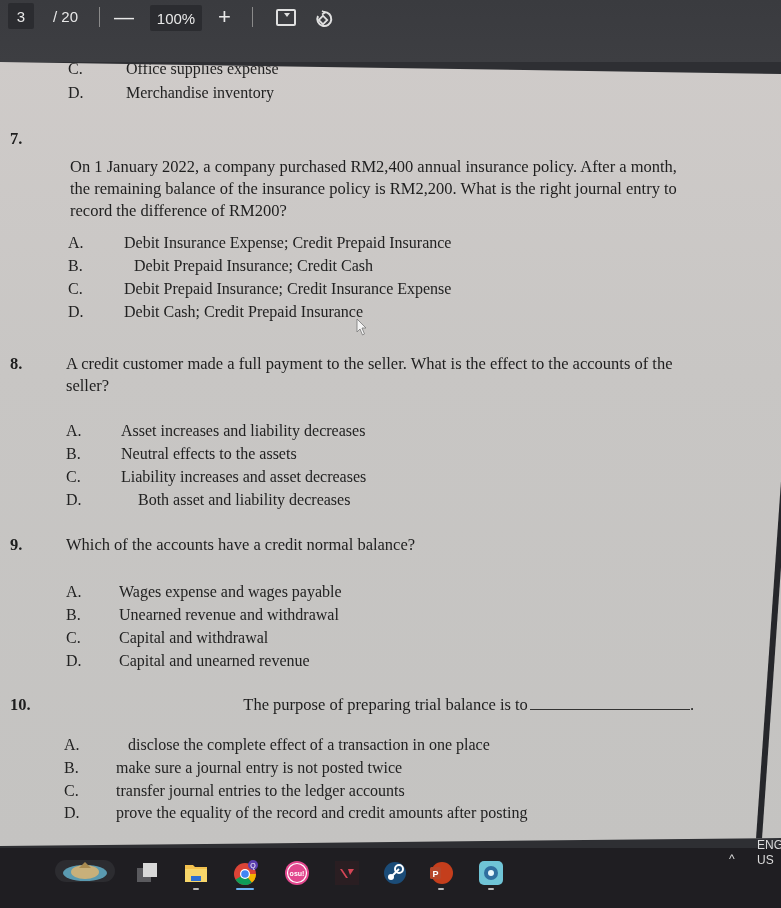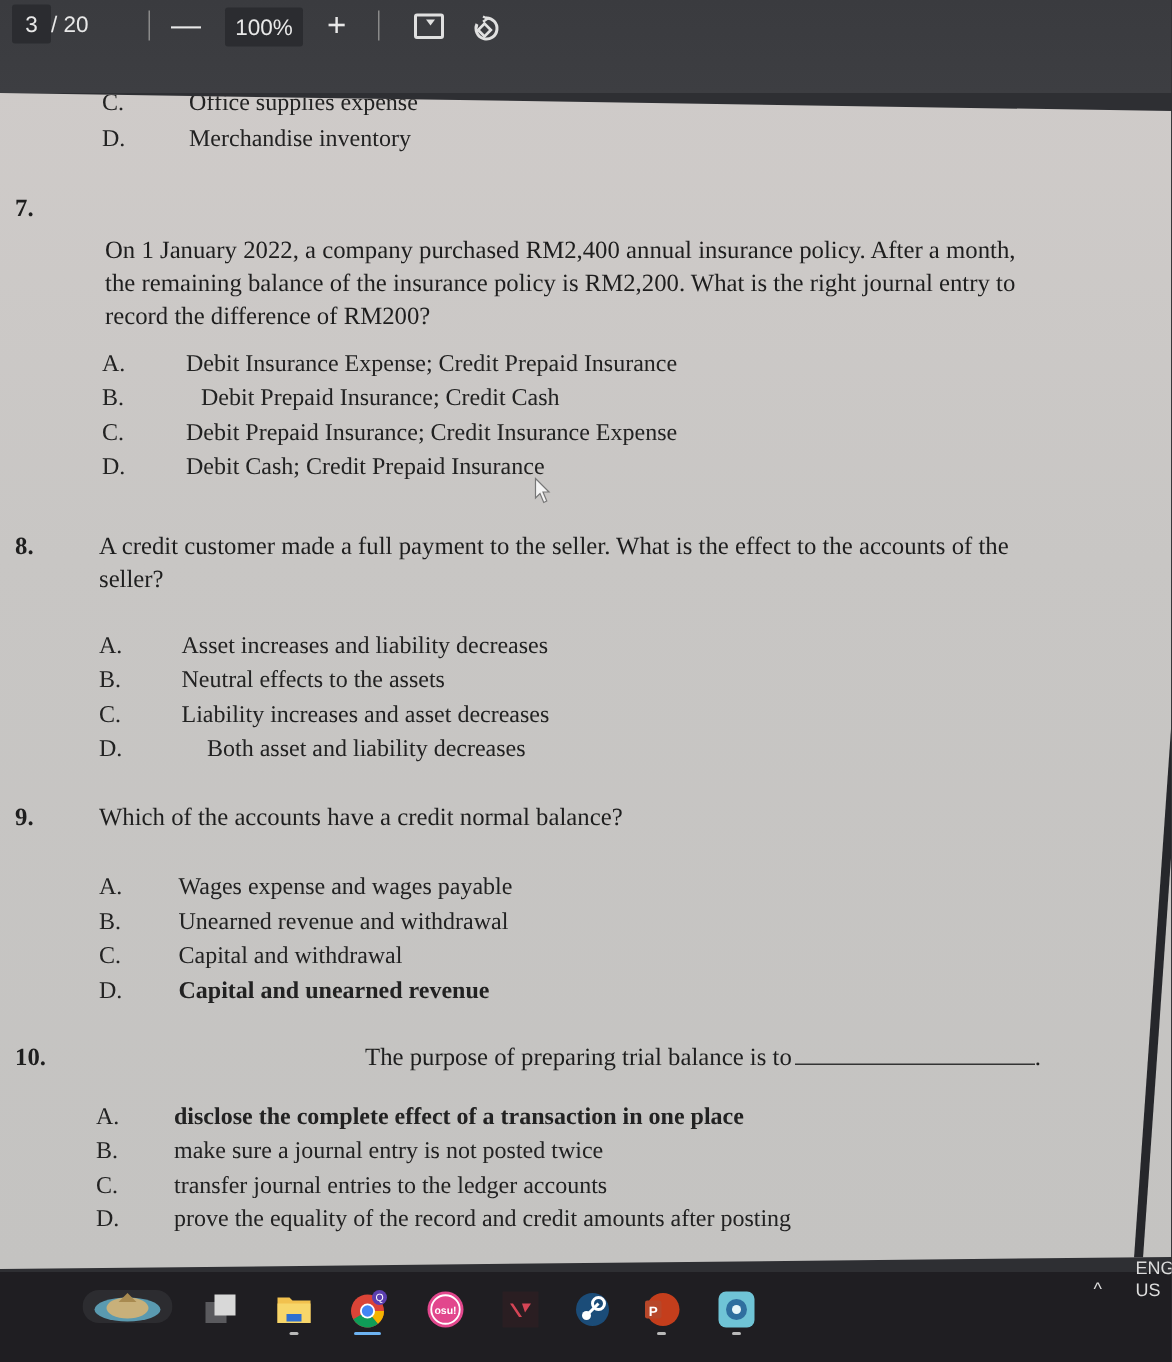--- a/index.html
+++ b/index.html
@@ -11,21 +11,21 @@
   
   .toolbar {
     position: absolute; left: 0; top: 0; width: 781px; height: 62px;
     background: linear-gradient(180deg, #3a3b3f 0%, #3d3e42 100%);
   }
   .tb-item { position: absolute; color: #e8e8e8; font-family: "Liberation Sans", sans-serif; font-size: 15px; }
   .page-cur {
     left: 8px; top: 3px; width: 26px; height: 26px; background: #2b2c30;
     display: flex; align-items: center; justify-content: center; border-radius: 2px;
   }
-  .page-total { left: 34px; top: 8px; }
+  .page-total { left: 53px; top: 8px; }
   .tb-sep { position: absolute; width: 1px; height: 20px; background: #8a8a8a; }
   .zoom-out { left: 114px; top: 6px; font-size: 20px; }
   .zoom-level {
     left: 150px; top: 5px; width: 52px; height: 26px; background: #2b2c30;
     display: flex; align-items: center; justify-content: center; border-radius: 2px;
   }
   .zoom-in { left: 218px; top: 4px; font-size: 22px; }
   .fit-icon {
     position: absolute; left: 276px; top: 9px; width: 20px; height: 17px;
     border: 2px solid #e0e0e0; border-radius: 2px; box-sizing: border-box;
@@ -149,32 +149,32 @@
   <div class="opt" style="left:66px;top:548px;">
     <span class="opt-letter">B.</span>
     <span class="opt-text" style="left:53px;">Unearned revenue and withdrawal</span>
   </div>
   <div class="opt" style="left:66px;top:571px;">
     <span class="opt-letter">C.</span>
     <span class="opt-text" style="left:53px;">Capital and withdrawal</span>
   </div>
   <div class="opt" style="left:66px;top:594px;">
     <span class="opt-letter">D.</span>
-    <span class="opt-text" style="left:53px;font-weight:bold;">Capital and unearned revenue</span>
+    <span class="opt-text" style="left:53px;">Capital and unearned revenue</span>
   </div>
 
   <div class="q" style="left:0;top:638px;width:781px;">
     <span class="q-num">10.</span>
     <span class="q-text" style="left:64px;text-align:right;">
       <span>The purpose of preparing  trial balance is to</span><span class="blank"></span><span>.</span>
     </span>
   </div>
   <div class="opt" style="left:64px;top:678px;">
     <span class="opt-letter">A.</span>
-    <span class="opt-text" style="left:52px;font-weight:bold;">disclose the complete effect of a transaction in one place</span>
+    <span class="opt-text" style="left:64px;">disclose the complete effect of a transaction in one place</span>
   </div>
   <div class="opt" style="left:64px;top:701px;">
     <span class="opt-letter">B.</span>
     <span class="opt-text" style="left:52px;">make sure a journal entry is not posted twice</span>
   </div>
   <div class="opt" style="left:64px;top:724px;">
     <span class="opt-letter">C.</span>
     <span class="opt-text" style="left:52px;">transfer journal entries to the ledger accounts</span>
   </div>
   <div class="opt" style="left:64px;top:746px;">

